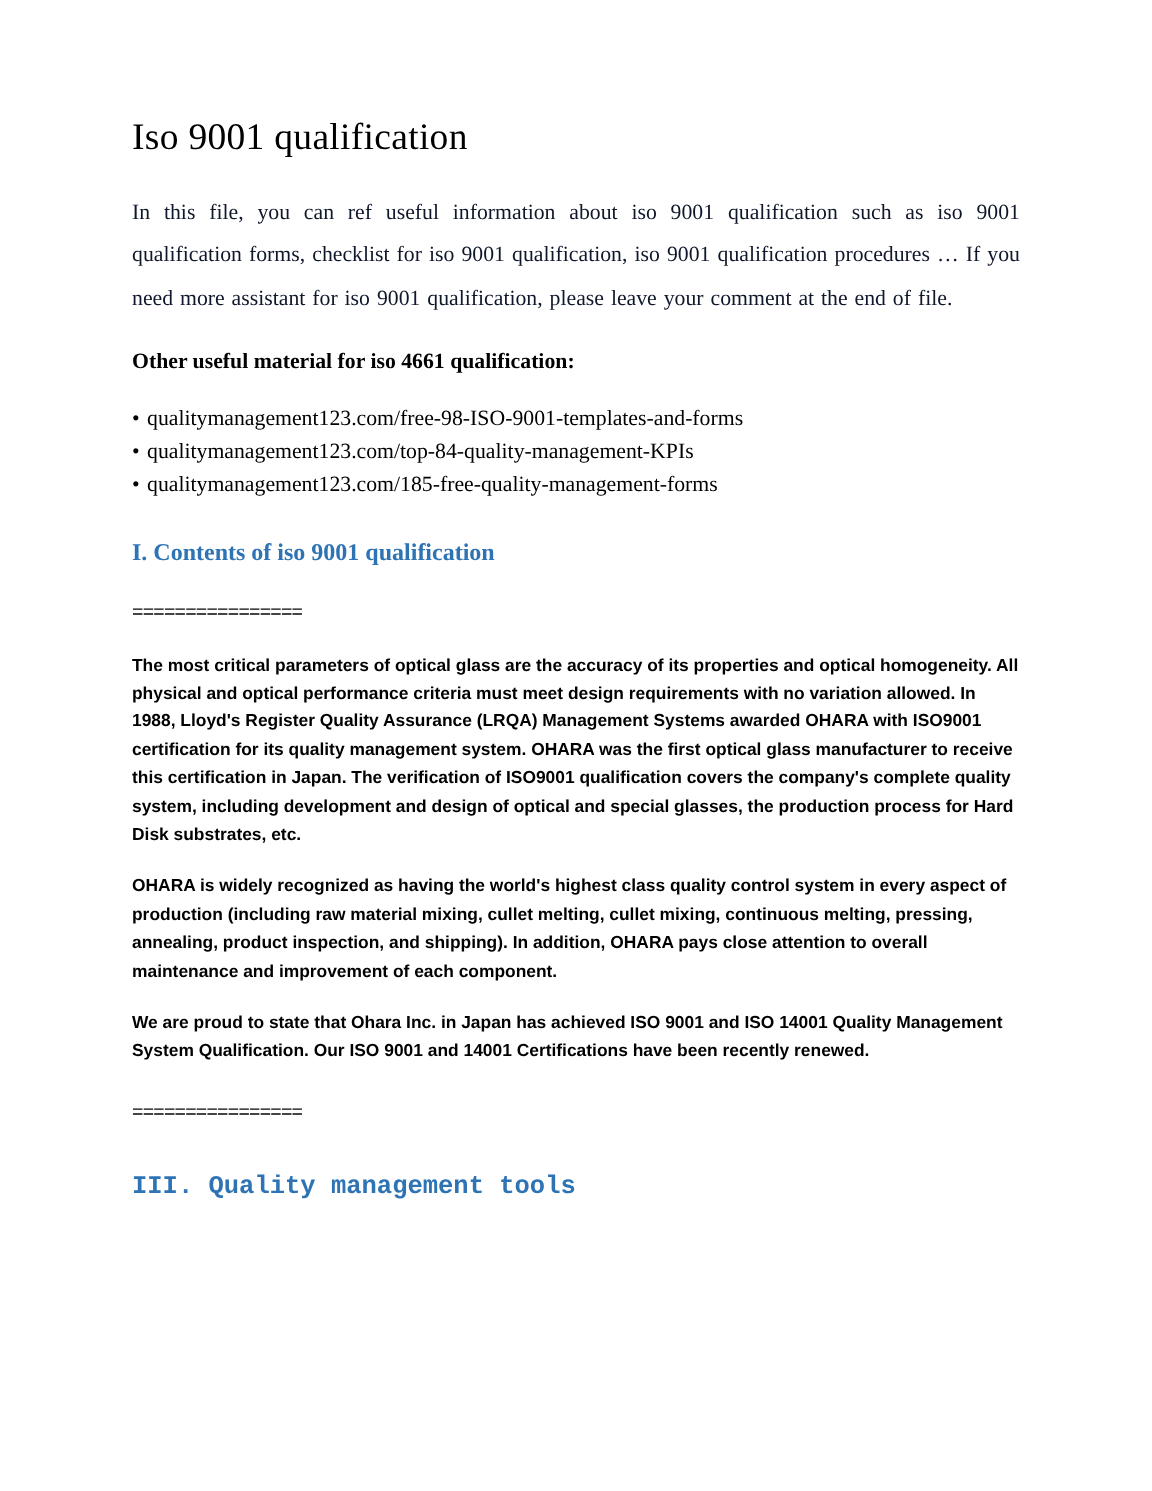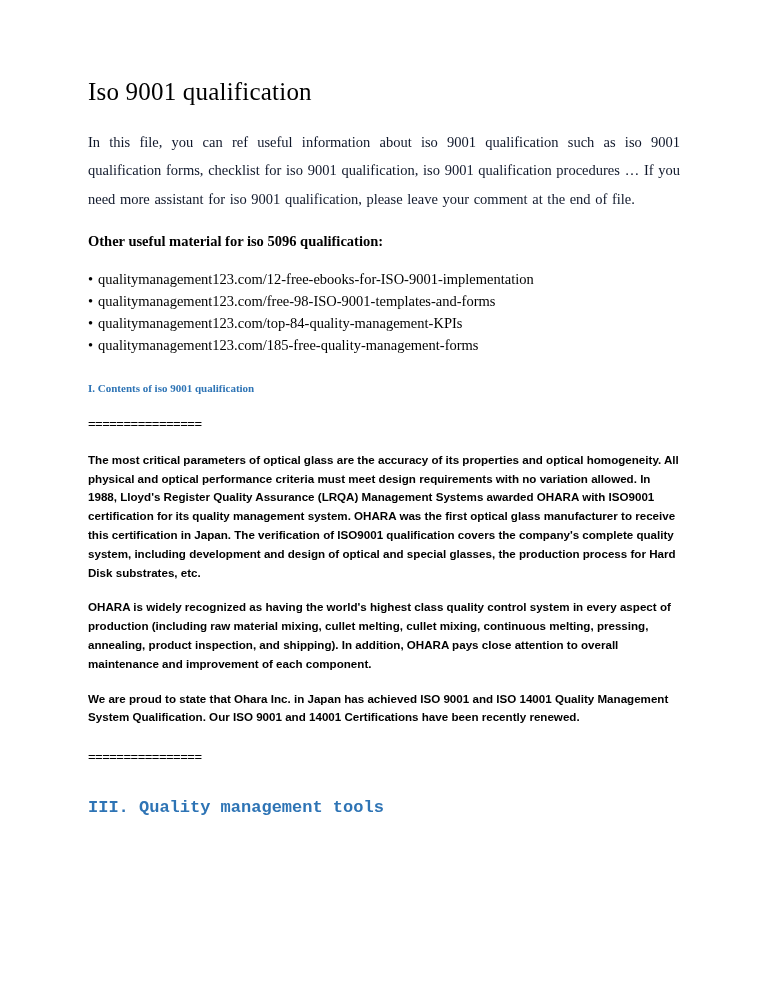--- a/index.html
+++ b/index.html
@@ -57,21 +57,21 @@
     font-size: 14.5px;
     line-height: 1.52;
     color: #000;
   }
   ul.link-list li .bullet {
     display: inline-block;
     width: 10px;
   }
   h2.section-heading {
     font-family: "Liberation Serif", serif;
-    font-size: 11px;
+    font-size: 16px;
     font-weight: bold;
     color: #2e74b5;
     margin: 0 0 22px 0;
   }
   h2.section-heading.third {
     font-size: 17px;
     font-family: Liberation Mono, monospace;
   }
   .divider {
     font-family: "Liberation Sans", sans-serif;
@@ -94,24 +94,23 @@
 </style>
 </head>
 <body>
 
 <div class="page">
 
   <h1 class="doc-title">Iso 9001 qualification</h1>
 
   <p class="intro-para">In this file, you can ref useful information about iso 9001 qualification such as iso 9001 qualification forms, checklist for iso 9001 qualification, iso 9001 qualification procedures … If you need more assistant for iso 9001 qualification, please leave your comment at the end of file.</p>
 
-  <p class="bold-lead">Other useful material for iso 5096 qualification:</p>
+  <p class="bold-lead">Other useful material for iso 4661 qualification:</p>
 
   <ul class="link-list">
-    <li><span class="bullet">•</span><span>qualitymanagement123.com/12-free-ebooks-for-ISO-9001-implementation</span></li>
     <li><span class="bullet">•</span><span>qualitymanagement123.com/free-98-ISO-9001-templates-and-forms</span></li>
     <li><span class="bullet">•</span><span>qualitymanagement123.com/top-84-quality-management-KPIs</span></li>
     <li><span class="bullet">•</span><span>qualitymanagement123.com/185-free-quality-management-forms</span></li>
   </ul>
 
   <h2 class="section-heading">I. Contents of iso 9001 qualification</h2>
 
   <div class="divider">================</div>
 
   <p class="body-para">The most critical parameters of optical glass are the accuracy of its properties and optical homogeneity. All physical and optical performance criteria must meet design requirements with no variation allowed. In 1988, Lloyd's Register Quality Assurance (LRQA) Management Systems awarded OHARA with ISO9001 certification for its quality management system. OHARA was the first optical glass manufacturer to receive this certification in Japan. The verification of ISO9001 qualification covers the company's complete quality system, including development and design of optical and special glasses, the production process for Hard Disk substrates, etc.</p>

